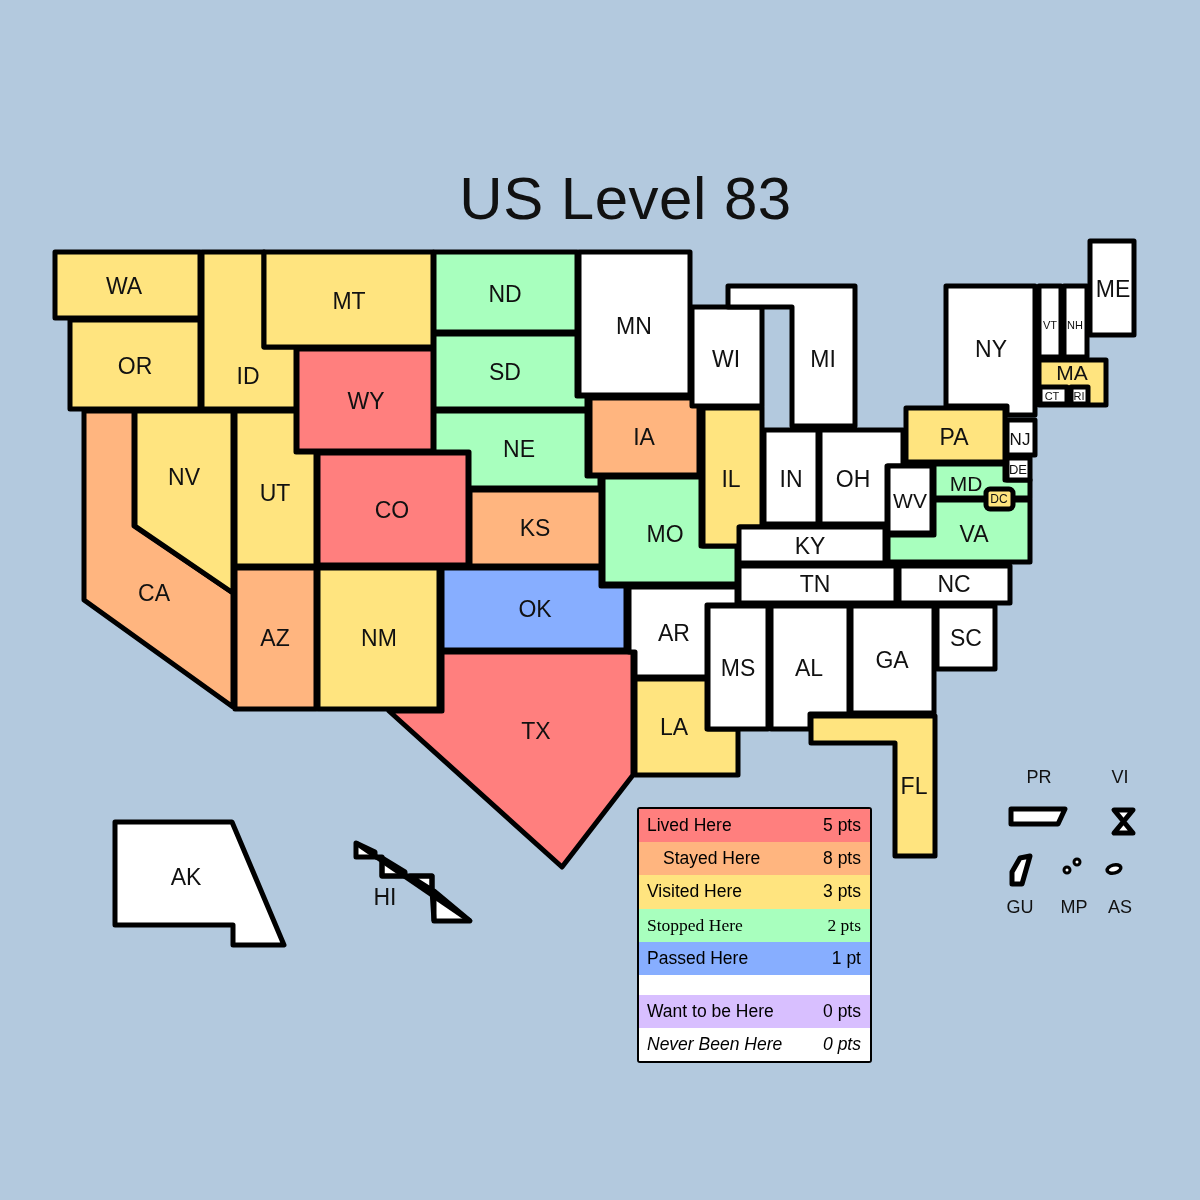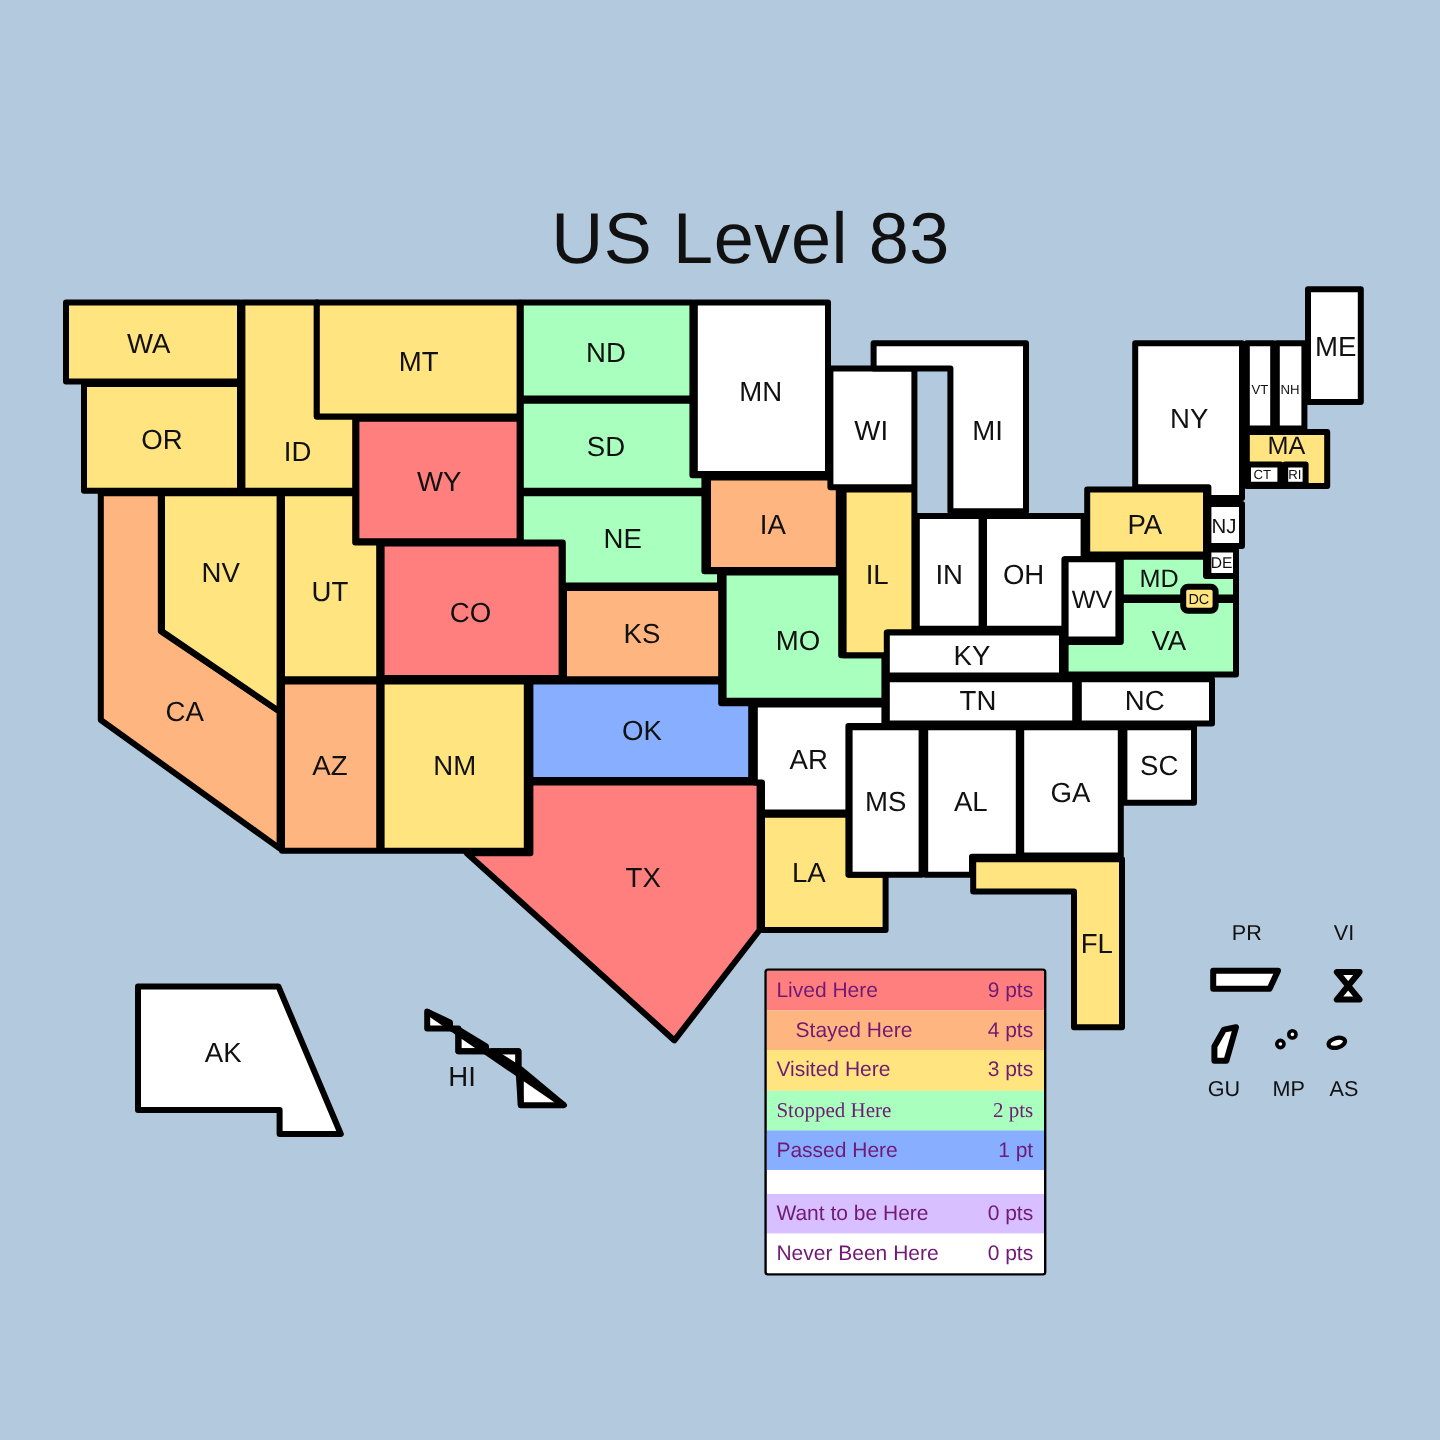--- a/index.html
+++ b/index.html
@@ -15,21 +15,21 @@
     }
     svg#map { position: absolute; left: 0; top: 0; }
     .state { stroke: #000; stroke-width: 5; stroke-linejoin: round; }
     .lbl { font-family: "Liberation Sans", sans-serif; fill: #111; text-anchor: middle; dominant-baseline: central; }
     #legend {
       position: absolute; left: 637px; top: 807px; width: 231px;
       border: 2px solid #000; border-radius: 3px; overflow: hidden; background:#fff;
     }
     .legend-row {
       height: 33.2px; display: flex; align-items: center; justify-content: space-between;
-      padding: 0 9px 0 8px; font-size: 17.5px; color: #701a75;
+      padding: 0 9px 0 8px; font-size: 17.5px; color: #000000;
     }
   </style>
 </head>
 <body>
 
 <div id="title">US Level 83</div>
 
 <svg id="map" width="1200" height="1200" viewBox="0 0 1200 1200">
 
   <g>
@@ -267,39 +267,39 @@
   </g>
   <g>
     <ellipse cx="1114" cy="869" rx="7" ry="4" fill="#fff" stroke="#000" stroke-width="3.5" transform="rotate(-15 1114 869)"></ellipse>
     <text class="lbl" x="1120" y="907" font-size="18">AS</text>
   </g>
 </svg>
 
 <div id="legend">
     <div class="legend-row" style="background: rgb(255, 127, 126);">
       <span>Lived Here</span>
-      <span>9 pts</span>
+      <span>5 pts</span>
     </div>
     <div class="legend-row" style="background: rgb(255, 181, 127); padding-left: 24px;">
       <span>Stayed Here</span>
-      <span>4 pts</span>
+      <span>8 pts</span>
     </div>
     <div class="legend-row" style="background: rgb(255, 228, 127); gap: 32px;">
       <span>Visited Here</span>
       <span>3 pts</span>
     </div>
     <div class="legend-row" style="background: rgb(168, 255, 190); font-family: Liberation Serif, serif;">
       <span>Stopped Here</span>
       <span>2 pts</span>
     </div>
     <div class="legend-row" style="background: rgb(135, 174, 255); align-items: center;">
       <span>Passed Here</span>
       <span>1 pt</span>
     </div>
     <div class="legend-row" style="background: rgb(216, 191, 255); margin-top: 20px;">
       <span>Want to be Here</span>
       <span>0 pts</span>
     </div>
-    <div class="legend-row" style="background: rgb(255, 255, 255);">
+    <div class="legend-row" style="background: rgb(255, 255, 255); font-style: italic;">
       <span>Never Been Here</span>
       <span>0 pts</span>
     </div>
   </div>
 
 </body></html>

